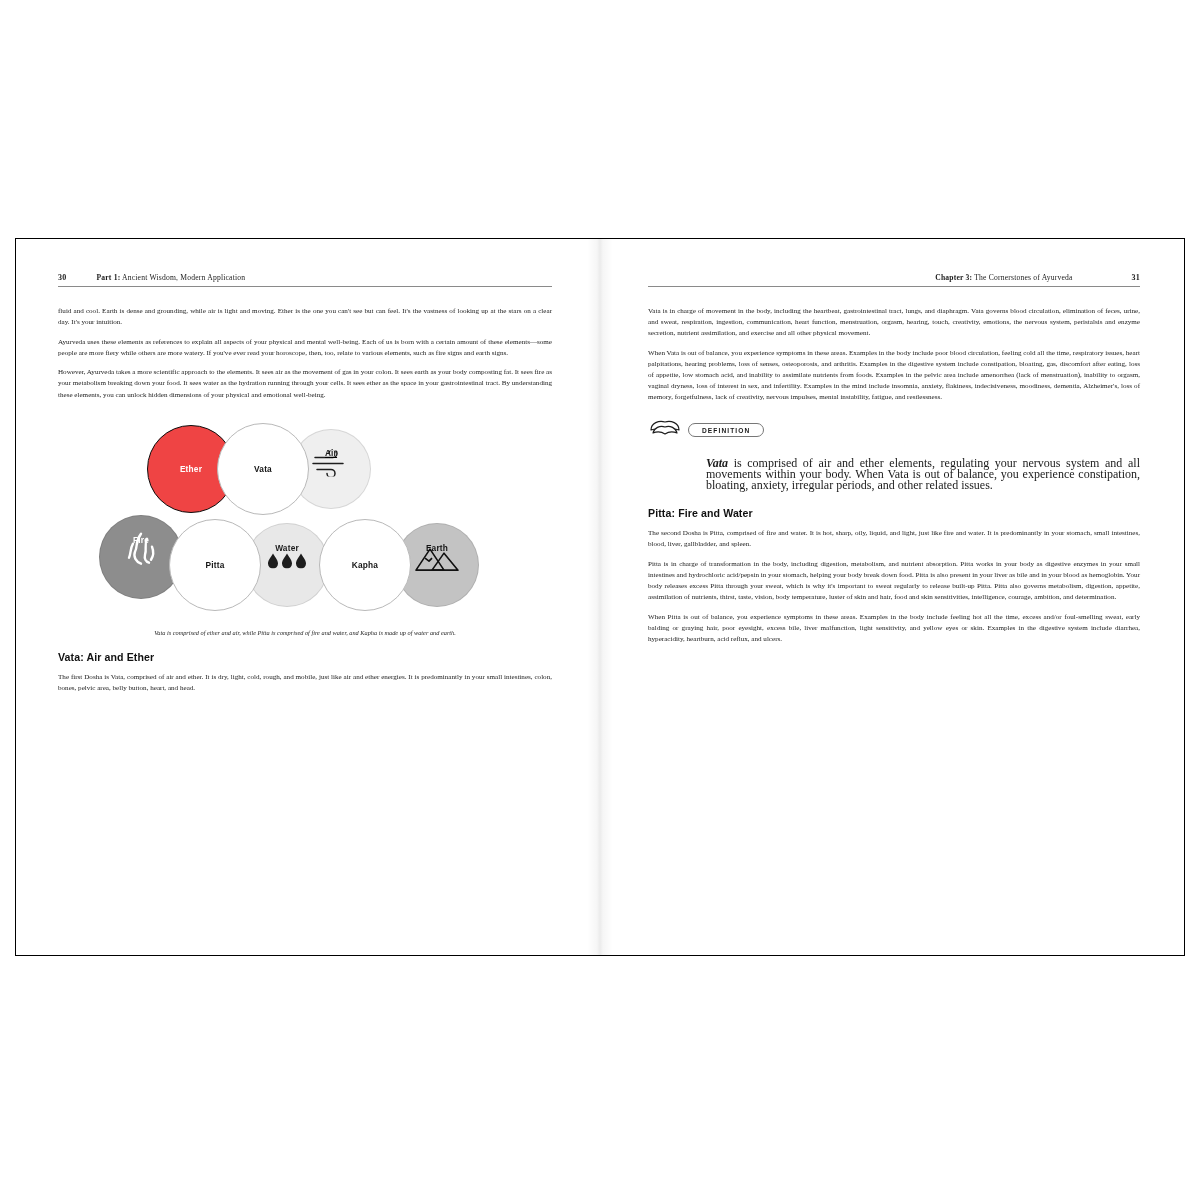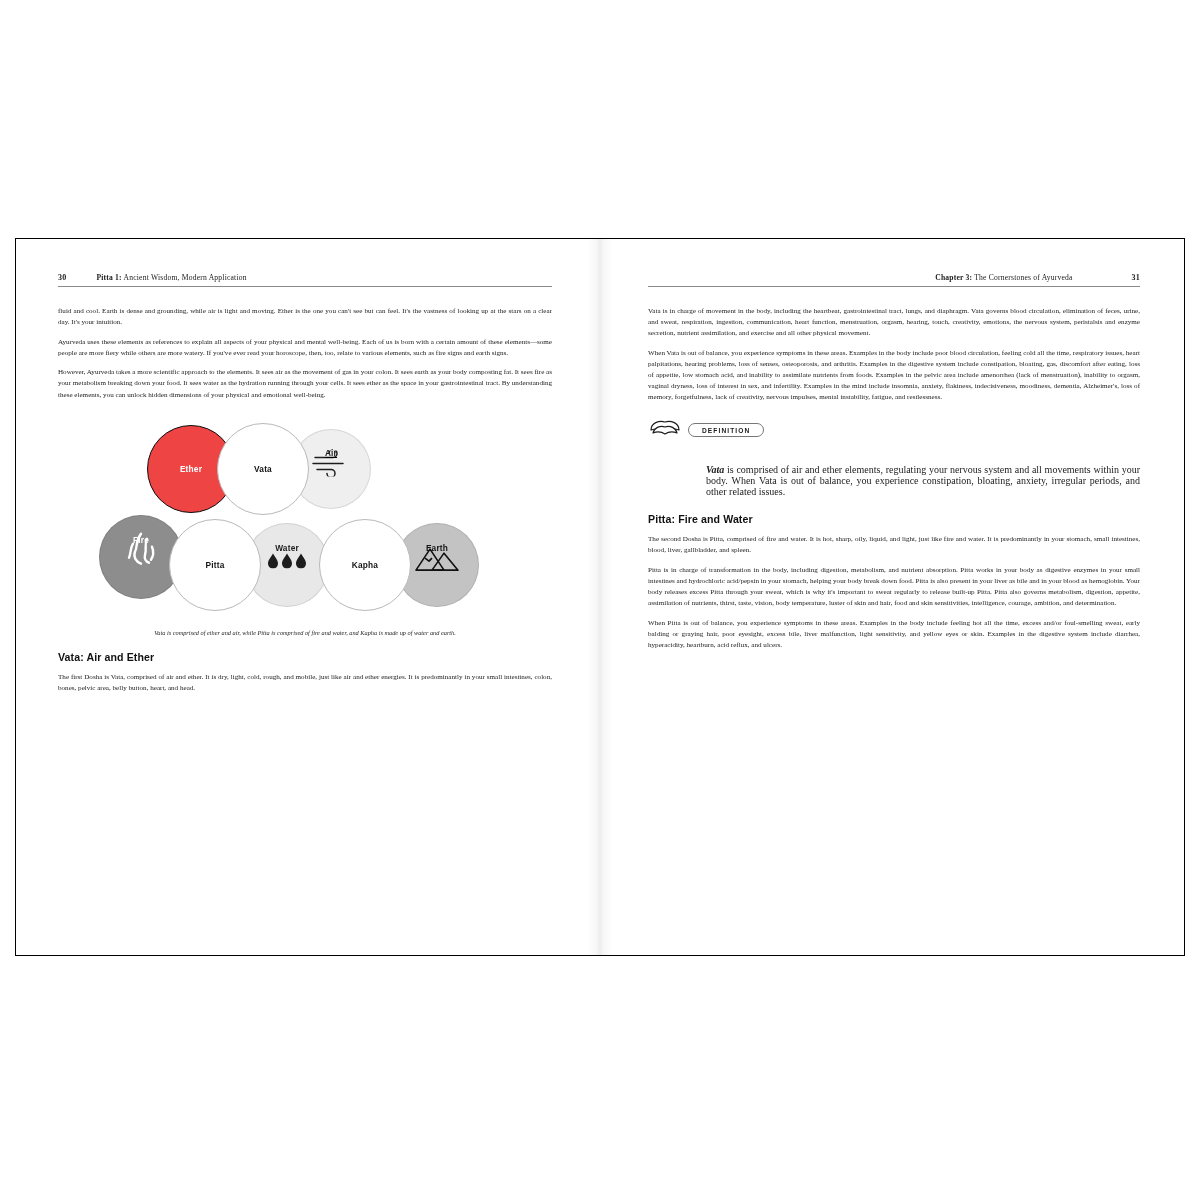--- a/index.html
+++ b/index.html
@@ -197,42 +197,42 @@
     border: 1px solid #777777;
     border-radius: 9px;
     padding: 2.5px 13px 2.5px 13px;
     font-family: "Liberation Sans", sans-serif;
     font-size: 6.6px;
     font-weight: bold;
     letter-spacing: 1.1px;
     color: #1a1a1a;
   }
   .callout-body {
-    margin: 22px 0 0 58px;
-    font-size: 10px;
+    margin: 16px 0 0 58px;
+    font-size: 12px;
     line-height: 11px;
     text-align: justify;
     color: #1b1b1b;
   }
   .callout-body .bold { font-weight: bold; }
   .callout-body em { font-style: italic; }
 </style>
 </head>
 <body>
 
 <div id="page-root">
 
   <div class="spread">
 
     <div class="page page-left">
 
       <div class="runhead left">
         <span class="folio">30</span>
         <span class="runhead-title">
-          <span class="strong">Pitta 1:</span><span> Ancient Wisdom, Modern Application</span>
+          <span class="strong">Part 1:</span><span> Ancient Wisdom, Modern Application</span>
         </span>
       </div>
 
       <p class="body">fluid and cool. Earth is dense and grounding, while air is light and moving. Ether is the one you can't see but can feel. It's the vastness of looking up at the stars on a clear day. It's your intuition.</p>
       <p class="body">Ayurveda uses these elements as references to explain all aspects of your physical and mental well-being. Each of us is born with a certain amount of these elements—some people are more fiery while others are more watery. If you've ever read your horoscope, then, too, relate to various elements, such as fire signs and earth signs.</p>
       <p class="body">However, Ayurveda takes a more scientific approach to the elements. It sees air as the movement of gas in your colon. It sees earth as your body composting fat. It sees fire as your metabolism breaking down your food. It sees water as the hydration running through your cells. It sees ether as the space in your gastrointestinal tract. By understanding these elements, you can unlock hidden dimensions of your physical and emotional well-being.</p>
 
       <div class="figure">
         <div class="venn">
 

